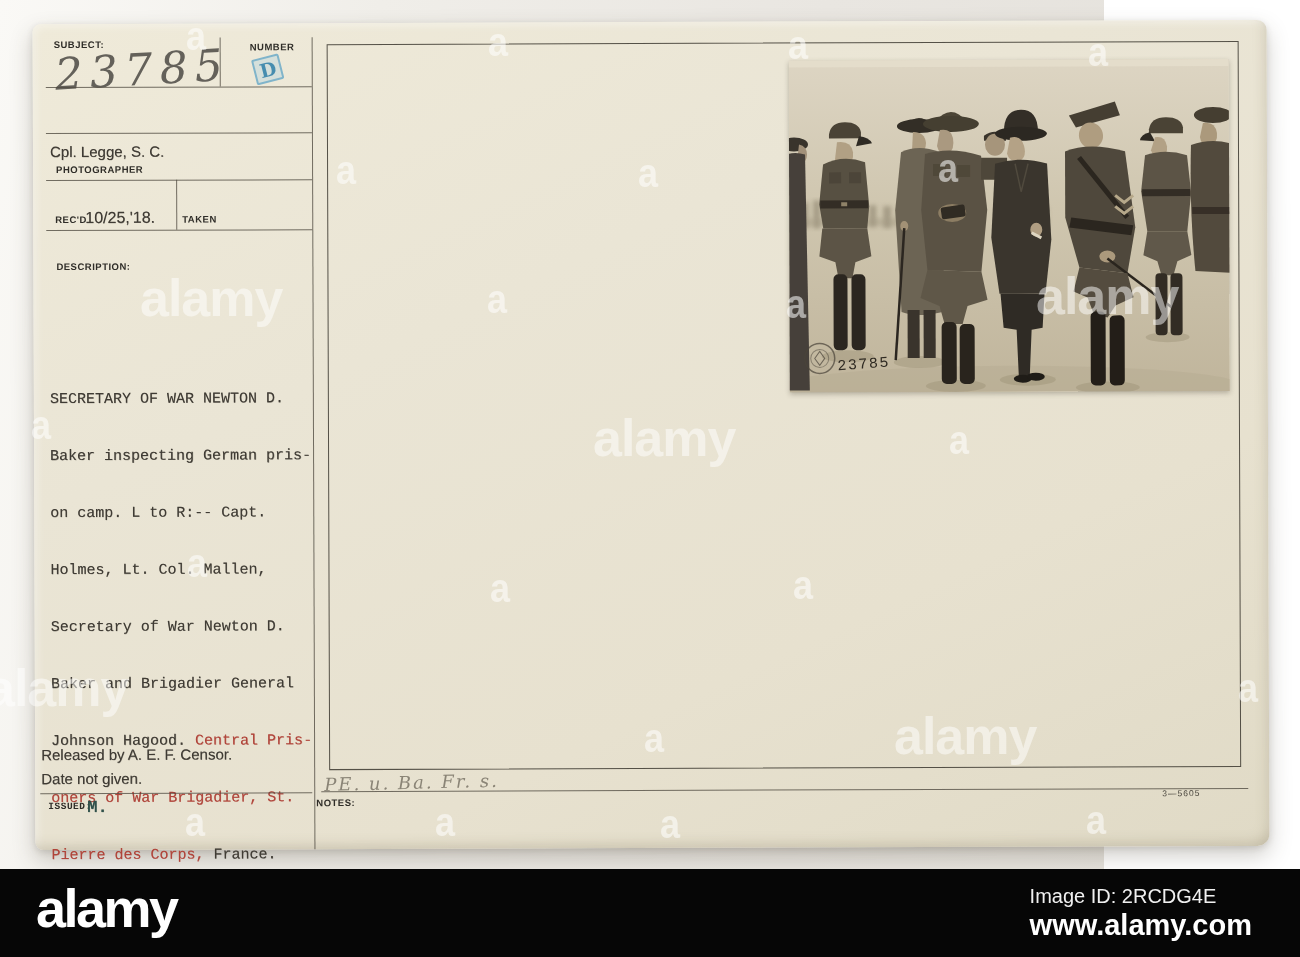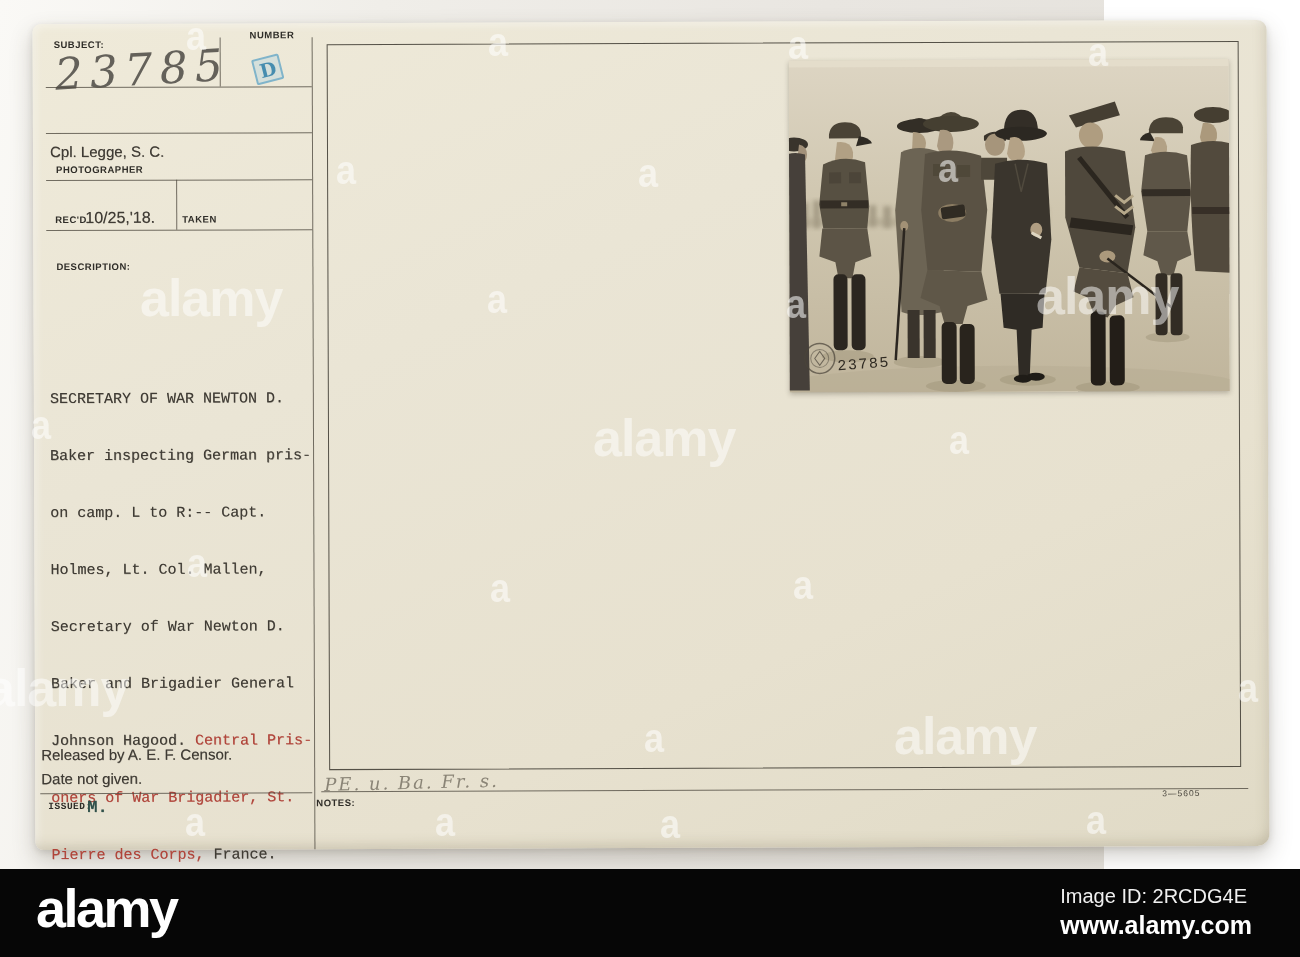--- a/index.html
+++ b/index.html
@@ -66,33 +66,33 @@
   .wm .ww { font-size:52px; letter-spacing:-1px; color:rgba(255,255,255,.5); }
 
   
   .footer { position:absolute; left:0; top:869px; width:1300px; height:88px;
     background:#060606; z-index:10; }
   .footer .logo { position:absolute; left:36px; top:8px; color:#fff;
     font-weight:bold; font-size:54px; letter-spacing:-2.5px;
     font-family:"Liberation Sans",sans-serif; }
   .footer .fright { position:absolute; right:48px; top:14px; text-align:left; color:#fff; }
   .footer .fid { font-size:20px; color:#f0f0f0; line-height:26px; }
-  .footer .furl { font-size:25px; font-weight:bold; line-height:32px; }
+  .footer .furl { font-size:29px; font-weight:bold; line-height:32px; }
 </style>
 </head>
 <body>
 
 <div class="stage">
 
   <div class="card">
 
     <div class="lbl" style="left:21px; top:15px;">SUBJECT:</div>
     <div class="hand-number">23785</div>
     <div class="vline" style="left:187px; top:14px; height:49px;"></div>
-    <div class="lbl" style="left:217px; top:6px;">NUMBER</div>
+    <div class="lbl" style="left:217px; top:18px;">NUMBER</div>
     <div class="stamp-d">D</div>
     <div class="hline" style="left:13px; top:63px; width:266px;"></div>
     <div class="hline" style="left:13px; top:109px; width:266px;"></div>
 
     <div class="typed" style="left:17px; top:119px; font-size:15px;">Cpl. Legge, S. C.</div>
     <div class="lbl" style="left:23px; top:140px;">PHOTOGRAPHER</div>
     <div class="hline" style="left:13px; top:156px; width:266px;"></div>
 
     <div class="vline" style="left:143px; top:156px; height:50px;"></div>
     <div class="lbl" style="left:22px; top:190px;">REC'D</div>

